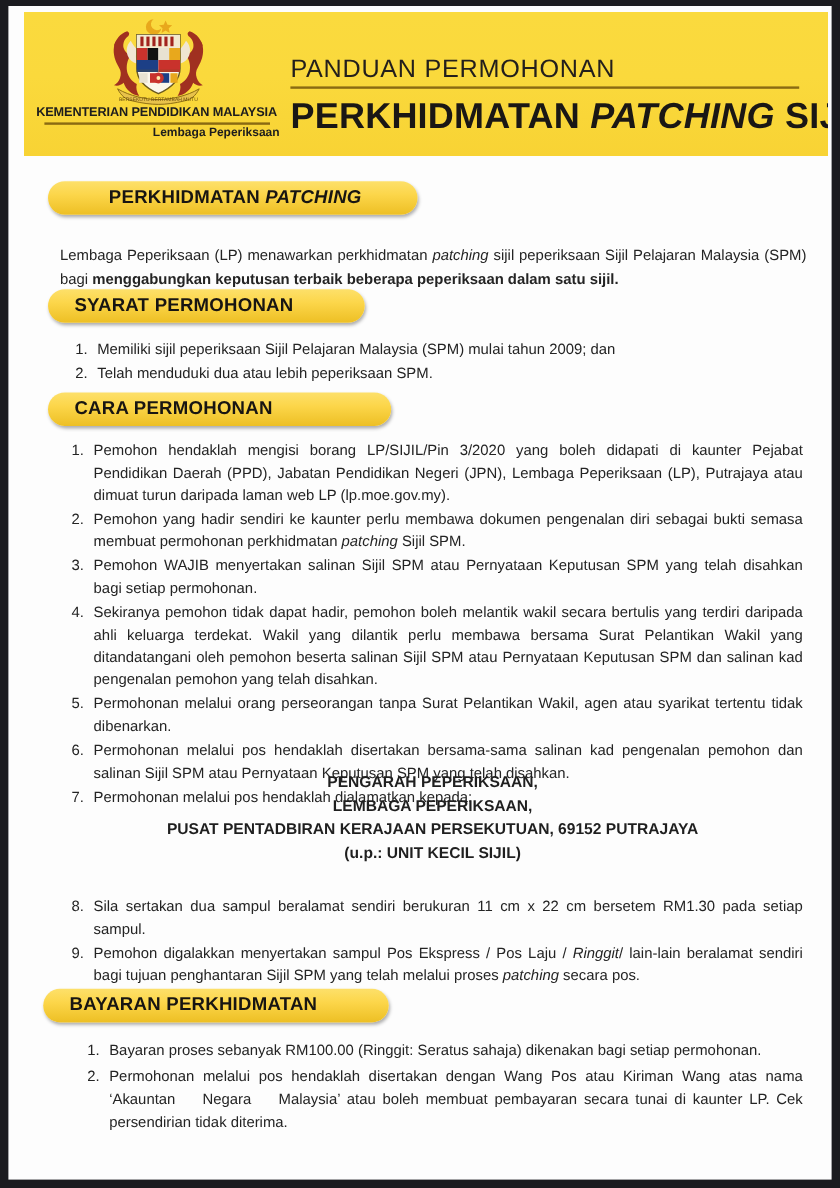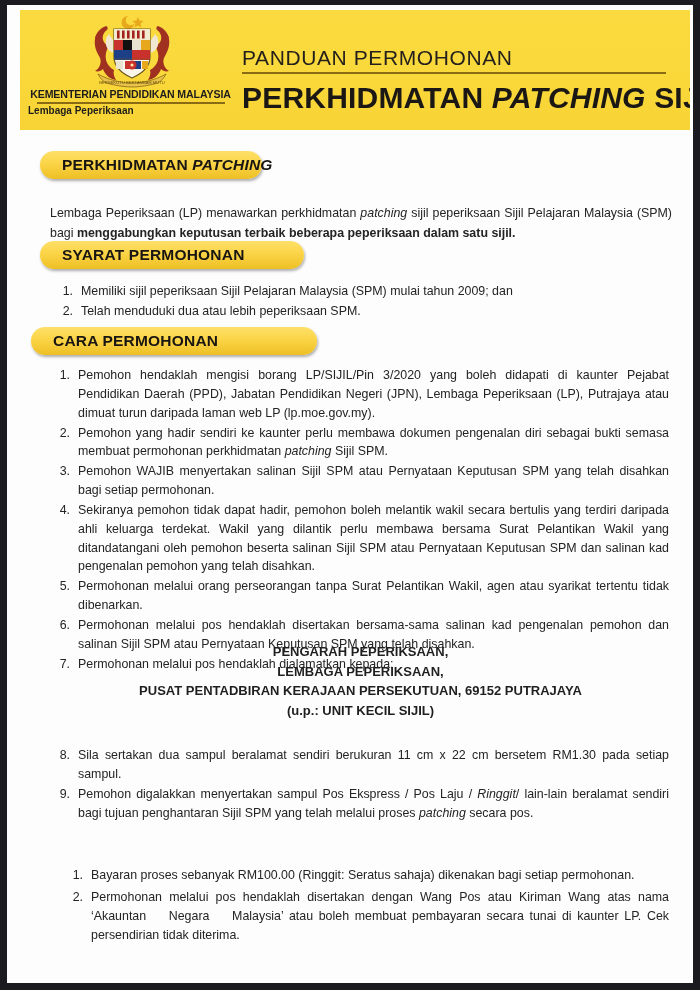--- a/index.html
+++ b/index.html
@@ -76,21 +76,21 @@
     top: 90px;
     width: 188px;
     height: 2px;
     background: #8a6a12;
   }
   .board-name {
     position: absolute;
     left: 0;
     top: 93px;
     width: 205px;
-    text-align: left;
+    text-align: right;
     font-size: 10px;
     font-weight: 700;
     color: #1d1d1d;
     white-space: nowrap;
   }
 
   .header-titles {
     position: absolute;
     left: 222px;
     top: 36px;
@@ -260,42 +260,42 @@
 
       <div class="header-titles">
         <div class="title-line1">PANDUAN PERMOHONAN</div>
         <div class="title-rule"></div>
         <div class="title-line2">
           <span>PERKHIDMATAN </span><span class="it">PATCHING</span><span> SIJIL SPM</span>
         </div>
       </div>
     </div>
 
-    <div class="pill" style="left:33px; top:146px; width:222px;">
+    <div class="pill" style="left:33px; top:146px; width:308px;justify-content:center;">
       <span><span>PERKHIDMATAN </span><span class="it">PATCHING</span></span>
     </div>
 
     <p class="para" style="left:43px; top:187px; width:622px;">Lembaga Peperiksaan (LP) menawarkan perkhidmatan <i>patching</i> sijil peperiksaan Sijil Pelajaran Malaysia (SPM) bagi <b>menggabungkan keputusan terbaik beberapa peperiksaan dalam satu sijil.</b></p>
 
     <div class="pill" style="left:33px; top:236px; width:264px;">
       <span>SYARAT PERMOHONAN</span>
     </div>
 
     <ol class="numlist" style="left:48px; top:277px; width:610px;">
       <li>
         <span class="num">1.</span>
         <span>Memiliki sijil peperiksaan Sijil Pelajaran Malaysia (SPM) mulai tahun 2009; dan</span>
       </li>
       <li>
         <span class="num">2.</span>
         <span>Telah menduduki dua atau lebih peperiksaan SPM.</span>
       </li>
     </ol>
 
-    <div class="pill" style="left:24px; top:322px; width:286px;">
+    <div class="pill" style="left:33px; top:322px; width:286px;">
       <span>CARA PERMOHONAN</span>
     </div>
 
     <ol class="numlist" style="left:45px; top:361px; width:617px;">
       <li>
         <span class="num">1.</span>
         <span>Pemohon hendaklah mengisi borang <b>LP/SIJIL/Pin 3/2020</b> yang boleh didapati di kaunter Pejabat Pendidikan Daerah (PPD), Jabatan Pendidikan Negeri (JPN), Lembaga Peperiksaan (LP), Putrajaya atau dimuat turun daripada laman web LP (<b>lp.moe.gov.my</b>).</span>
       </li>
       <li>
         <span class="num">2.</span>
@@ -334,20 +334,23 @@
       <li>
         <span class="num">8.</span>
         <span>Sila sertakan dua sampul beralamat sendiri berukuran 11 cm x 22 cm bersetem RM1.30 pada setiap sampul.</span>
       </li>
       <li>
         <span class="num">9.</span>
         <span>Pemohon digalakkan menyertakan sampul Pos Ekspress / Pos Laju / <i>Ringgit</i>/ lain-lain beralamat sendiri bagi tujuan  penghantaran Sijil SPM yang telah melalui proses <i>patching</i> secara pos.</span>
       </li>
     </ol>
 
+    <div class="pill" style="left:29px; top:819px; width:288px;">
+      <span>BAYARAN PERKHIDMATAN</span>
+    </div>
 
     <ol class="numlist loose" style="left:58px; top:861px; width:604px;">
       <li>
         <span class="num">1.</span>
         <span>Bayaran proses sebanyak <b>RM100.00 (Ringgit: Seratus sahaja)</b> dikenakan bagi setiap permohonan.</span>
       </li>
       <li>
         <span class="num">2.</span>
         <span>Permohonan melalui pos hendaklah disertakan dengan Wang Pos atau Kiriman Wang atas nama <b>‘Akauntan&nbsp;&nbsp;&nbsp;&nbsp;Negara&nbsp;&nbsp;&nbsp;&nbsp;Malaysia’</b> atau boleh membuat pembayaran secara tunai di kaunter LP. Cek persendirian tidak diterima.</span>
       </li>

